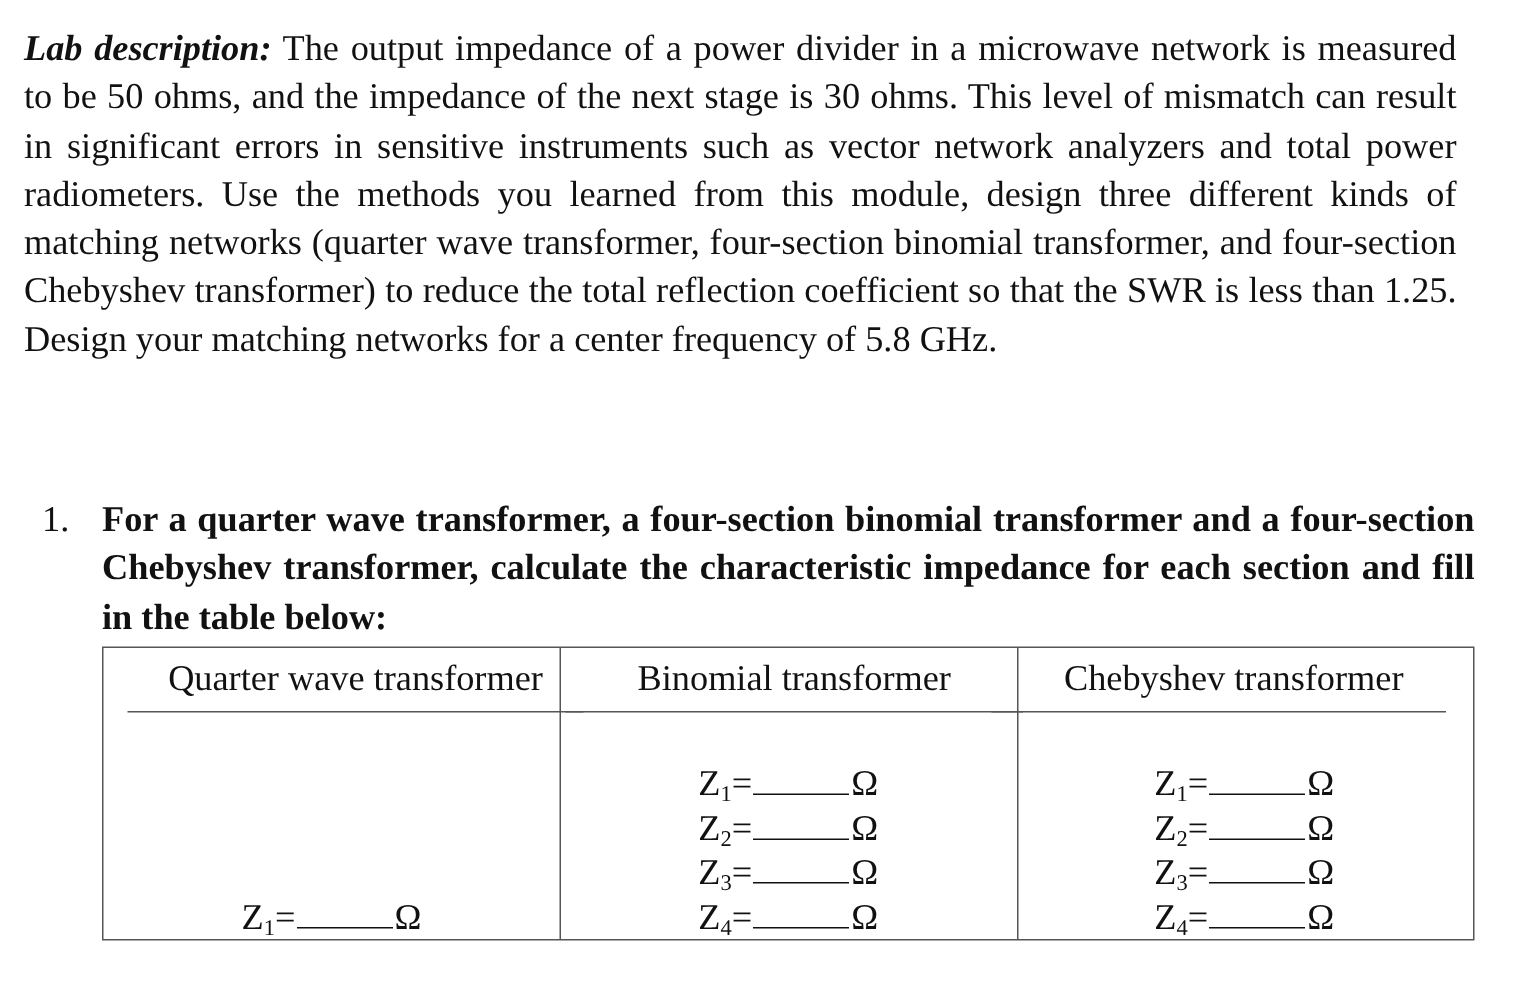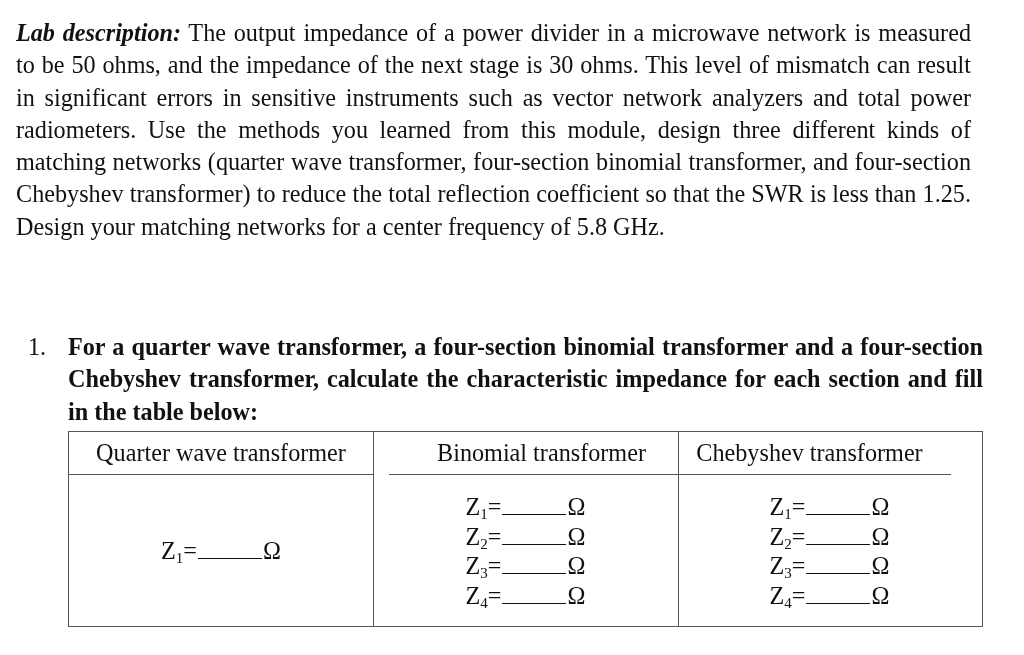--- a/index.html
+++ b/index.html
@@ -67,21 +67,21 @@
     justify-content: center;
     font-size: 24.2px;
     border-bottom: 1.5px solid #555555;
     box-sizing: border-box;
   }
   .cell {
     position: absolute;
     top: 44px;
     bottom: 0;
     display: flex;
-    align-items: center;
+    align-items: flex-end;
     justify-content: center;
     box-sizing: border-box;
   }
   .vline {
     position: absolute;
     top: 0;
     bottom: 0;
     width: 0;
     border-left: 1.5px solid #555555;
   }
@@ -111,23 +111,23 @@
 <body>
 
 <p class="para"><span class="lead">Lab description:</span><span> The output impedance of a power divider in a microwave network is measured to be 50 ohms, and the impedance of the next stage is 30 ohms. This level of mismatch can result in significant errors in sensitive instruments such as vector network analyzers and total power radiometers. Use the methods you learned from this module, design three different kinds of matching networks (quarter wave transformer, four-section binomial transformer, and four-section Chebyshev transformer) to reduce the total reflection coefficient so that the SWR is less than 1.25.  Design your matching networks for a center frequency of 5.8 GHz.</span></p>
 
 <div class="question">
   <span class="num">1.</span>
   <span class="qtext">For a quarter wave transformer, a four-section binomial transformer and a four-section Chebyshev transformer, calculate the characteristic impedance for each section and fill in the table below:</span>
 </div>
 
 <div class="tbl">
-  <div class="hdr" style="left:0; width:304px;">Quarter wave transformer</div>
-  <div class="hdr" style="left:320px; width:305px;">Binomial transformer</div>
-  <div class="hdr" style="left:579px; width:303px;padding-left:20px;">Chebyshev transformer</div>
+  <div class="hdr" style="left:16px; width:304px;">Quarter wave transformer</div>
+  <div class="hdr" style="left:308px; width:305px;">Binomial transformer</div>
+  <div class="hdr" style="left:592px; width:303px;padding-left:20px;">Chebyshev transformer</div>
 
   <div class="vline" style="left:304px;"></div>
   <div class="vline" style="left:609px;"></div>
 
   <div class="cell" style="left:0; width:304px;">
     <div class="zlist">
       <div class="zrow">
         <span class="z"><span>Z</span><sub>1</sub></span>
         <span>=</span>
         <span class="blank"></span>

